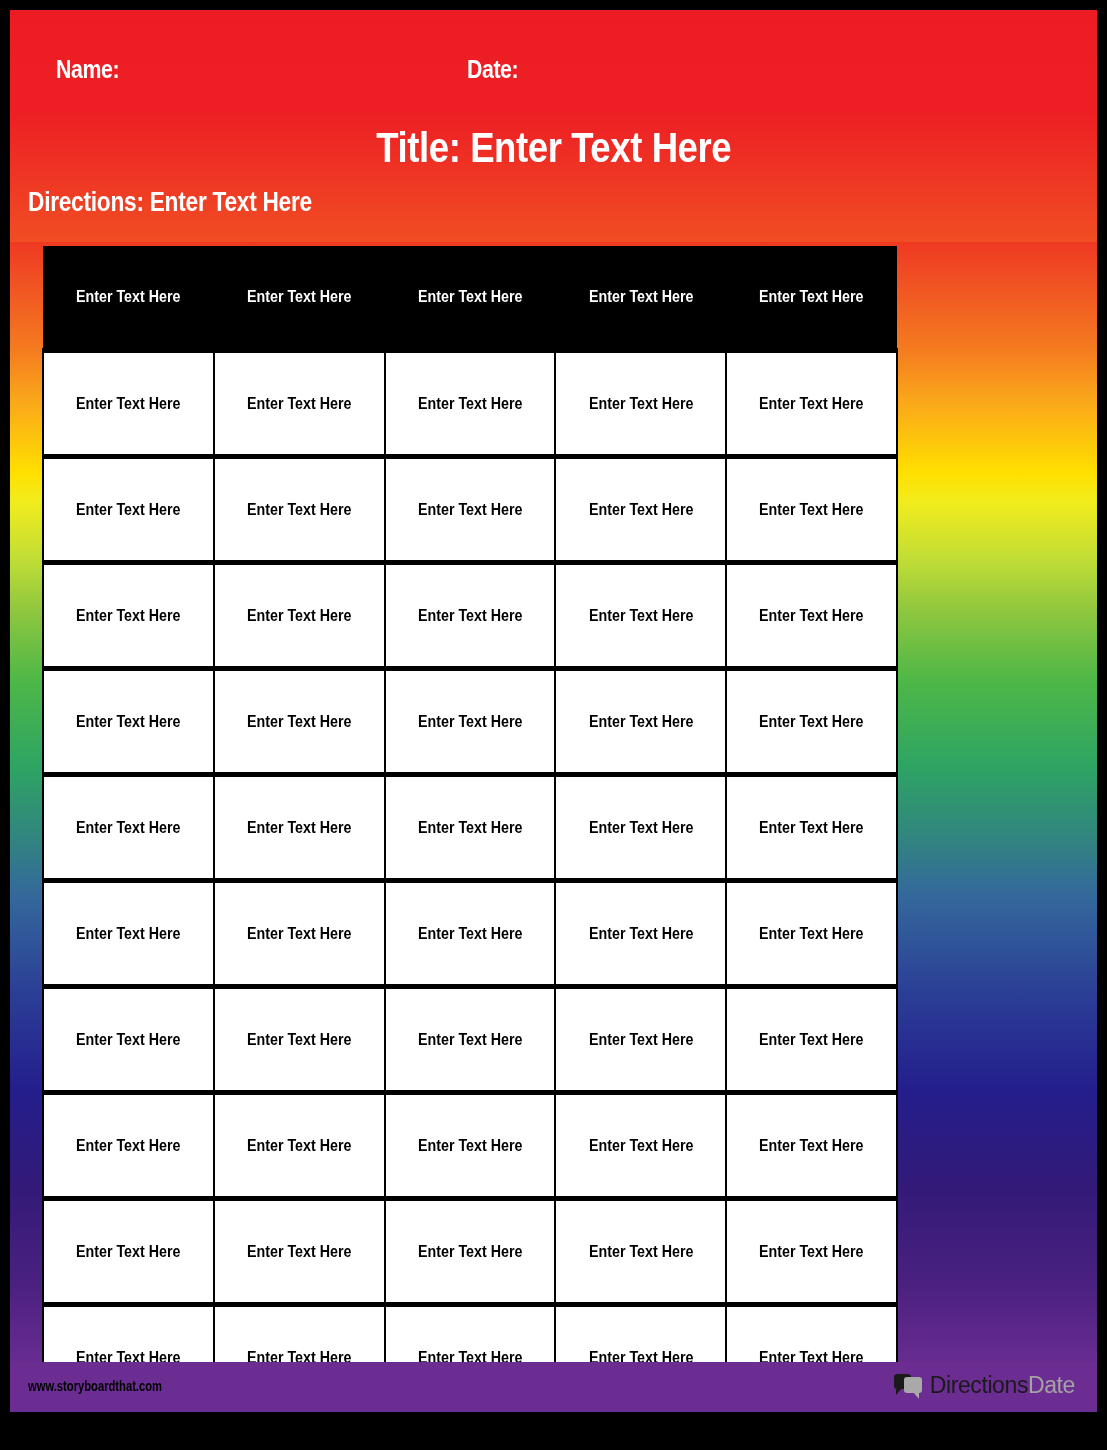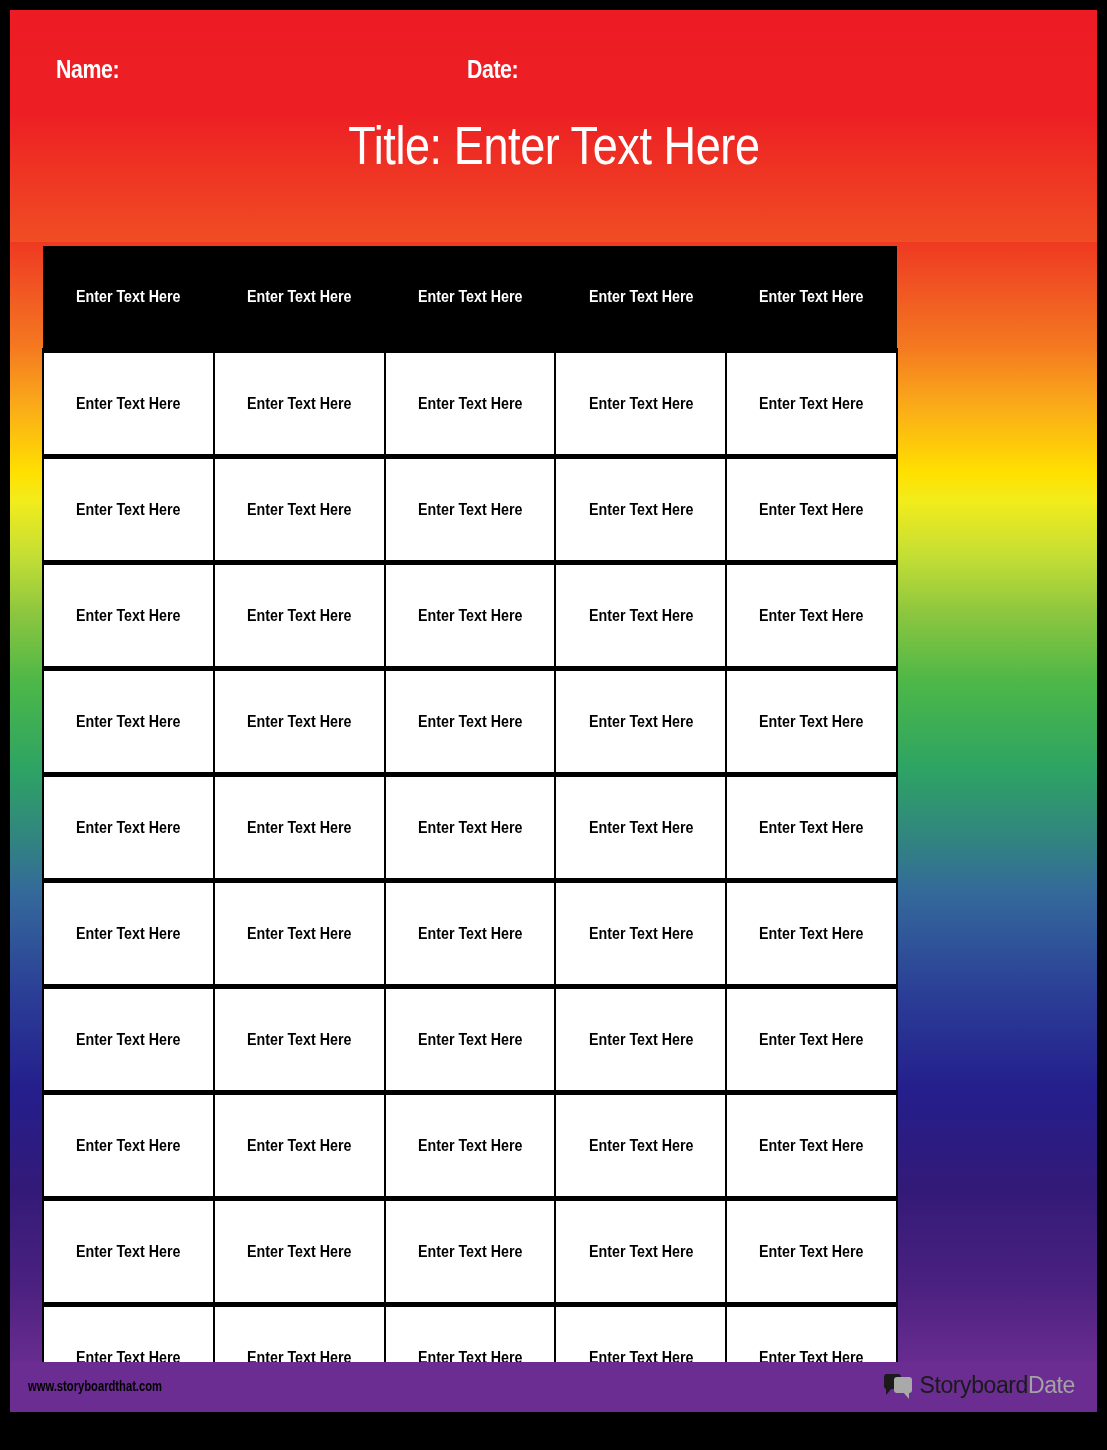--- a/index.html
+++ b/index.html
@@ -78,28 +78,28 @@
     letter-spacing: -0.5px;
     transform: scaleX(0.82);
     transform-origin: left center;
     white-space: nowrap;
   }
   .lbl-name { left: 46px; top: 0; }
   .lbl-date { left: 457px; top: 0; }
 
   .title {
     position: absolute;
-    top: 105px;
+    top: 113px;
     left: 0;
     width: 100%;
     text-align: center;
     color: #FFFFFF;
     font-family: "Liberation Sans Narrow", "Liberation Sans", sans-serif;
-    font-weight: normal;
-    font-size: 53px;
+    font-weight: bold;
+    font-size: 43px;
     letter-spacing: -0.5px;
     white-space: nowrap;
   }
   .title span {
     display: inline-block;
     transform: scaleX(0.85);
   }
 
   .directions {
     position: absolute;
@@ -267,20 +267,23 @@
 
     <div class="name-row">
       <div class="lbl lbl-name">Name:</div>
       <div class="lbl lbl-date">Date:</div>
     </div>
 
     <div class="title">
       <span>Title: Enter Text Here</span>
     </div>
 
+    <div class="directions">
+      <span>Directions: Enter Text Here</span>
+    </div>
   </div>
 
   <div class="table-wrap">
     <table class="grid">
       <thead>
         <tr id="head-row">
             <th><span class="cap">Enter Text Here</span></th>
             <th><span class="cap">Enter Text Here</span></th>
             <th><span class="cap">Enter Text Here</span></th>
             <th><span class="cap">Enter Text Here</span></th>
@@ -365,18 +368,18 @@
   <div class="footer-band">
     <div class="footer-url">
       <span>www.storyboardthat.com</span>
     </div>
     <div class="logo">
       <span class="logo-mark">
         <span class="bubble-back"></span>
         <span class="bubble-front"></span>
       </span>
       <span class="logo-text">
-        <span class="s1">Storyboard</span><span class="s2">Date</span>
+        <span class="s1">Directions</span><span class="s2">Date</span>
       </span>
     </div>
   </div>
 
 </div>
 
 </body></html>

